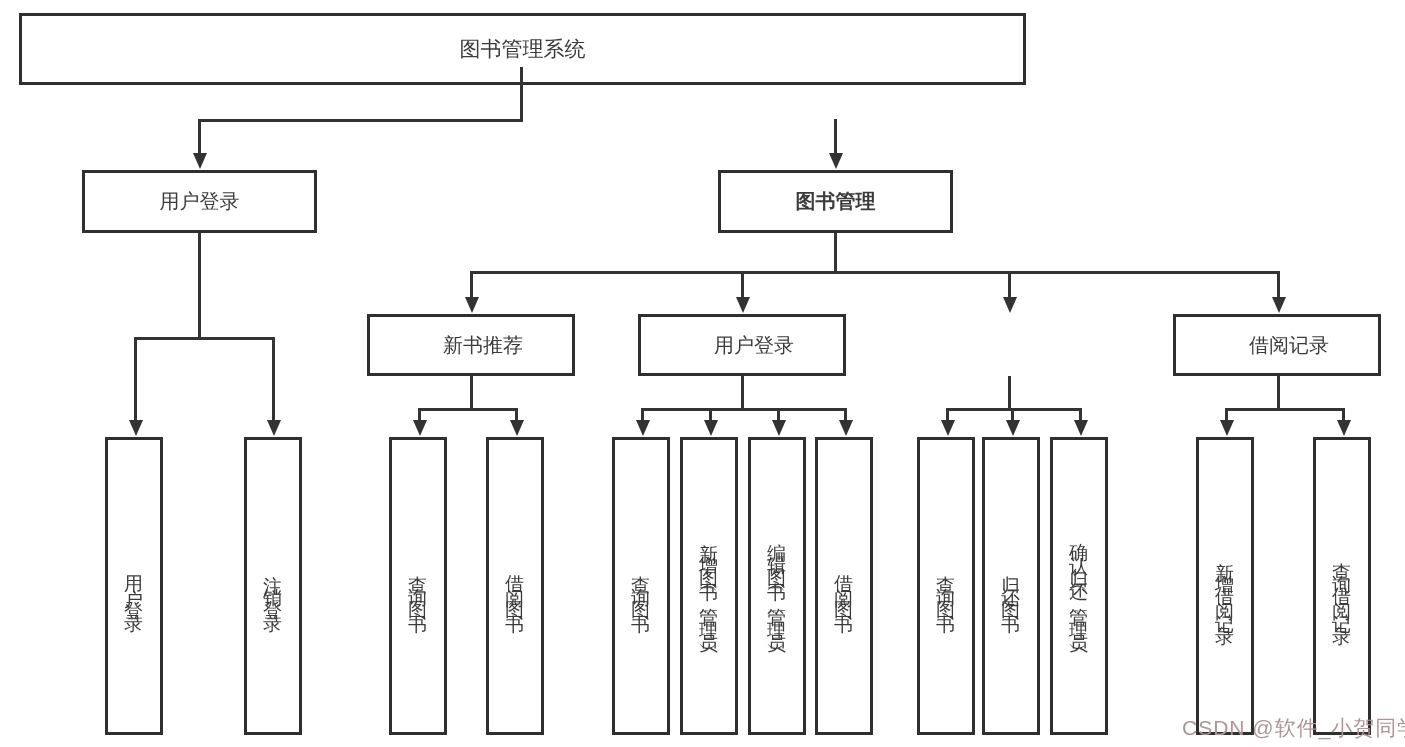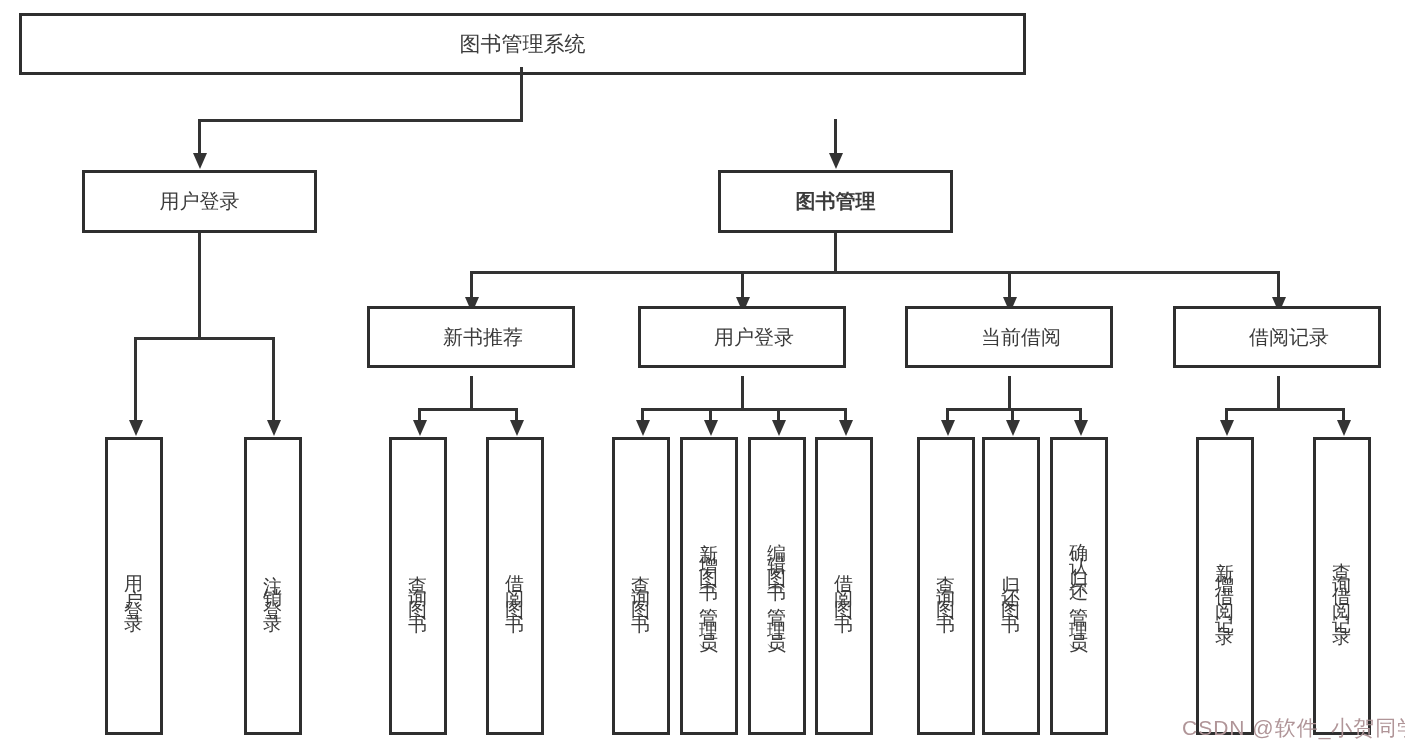--- a/index.html
+++ b/index.html
@@ -1,22 +1,22 @@
 <!DOCTYPE html>
 <html><head>
 <meta charset="utf-8">
 <style>
   html,body{margin:0;padding:0;background:#ffffff;font-family:"Liberation Sans",sans-serif;}
   #canvas{position:relative;width:1405px;height:747px;background:#ffffff;overflow:hidden;}
 
   .box{position:absolute;box-sizing:border-box;border:3px solid #2f2f2f;background:#ffffff;
        display:flex;align-items:center;justify-content:center;color:#3b3b3b;}
-  .root-box{left:19px;top:13px;width:1007px;height:62px;font-size:21px;text-align:center;}
+  .root-box{left:19px;top:13px;width:1007px;height:72px;font-size:21px;text-align:center;}
   .l2-box{top:170px;width:235px;height:63px;font-size:20px;}
-  .l3-box{top:306px;width:208px;height:62px;font-size:20px;padding-left:24px;}
+  .l3-box{top:314px;width:208px;height:62px;font-size:20px;padding-left:24px;}
   .leaf-box{top:437px;width:58px;height:298px;}
 
   .vtext{writing-mode:vertical-rl;text-orientation:mixed;font-size:19px;color:#3b3b3b;
          letter-spacing:13px;line-height:1.0;white-space:nowrap;}
 
   .vline{position:absolute;width:3px;background:#333333;}
   .hline{position:absolute;height:3px;background:#333333;}
   .ahead{position:absolute;width:0;height:0;border-left:7px solid transparent;
          border-right:7px solid transparent;border-top:16px solid #333333;}
 
@@ -62,23 +62,20 @@
   <div class="vline" style="left:1008px;top:271px;height:28px;"></div>
   <div class="ahead" style="left:1002.5px;top:297px;"></div>
   <div class="vline" style="left:1277px;top:271px;height:28px;"></div>
   <div class="ahead" style="left:1271.5px;top:297px;"></div>
 
   <div class="box l3-box" style="left:367px;">
     <span>新书推荐</span>
   </div>
   <div class="box l3-box" style="left:638px;">
     <span>用户登录</span>
-  </div>
-  <div class="box l3-box" style="left:905px;">
-    <span>当前借阅</span>
   </div>
   <div class="box l3-box" style="left:1173px;">
     <span>借阅记录</span>
   </div>
 
   <div class="vline" style="left:470px;top:376px;height:35px;"></div>
   <div class="hline" style="left:418px;top:408px;width:100px;"></div>
   <div class="vline" style="left:418px;top:408px;height:13px;"></div>
   <div class="ahead" style="left:412.5px;top:420px;"></div>
   <div class="vline" style="left:515px;top:408px;height:13px;"></div>

